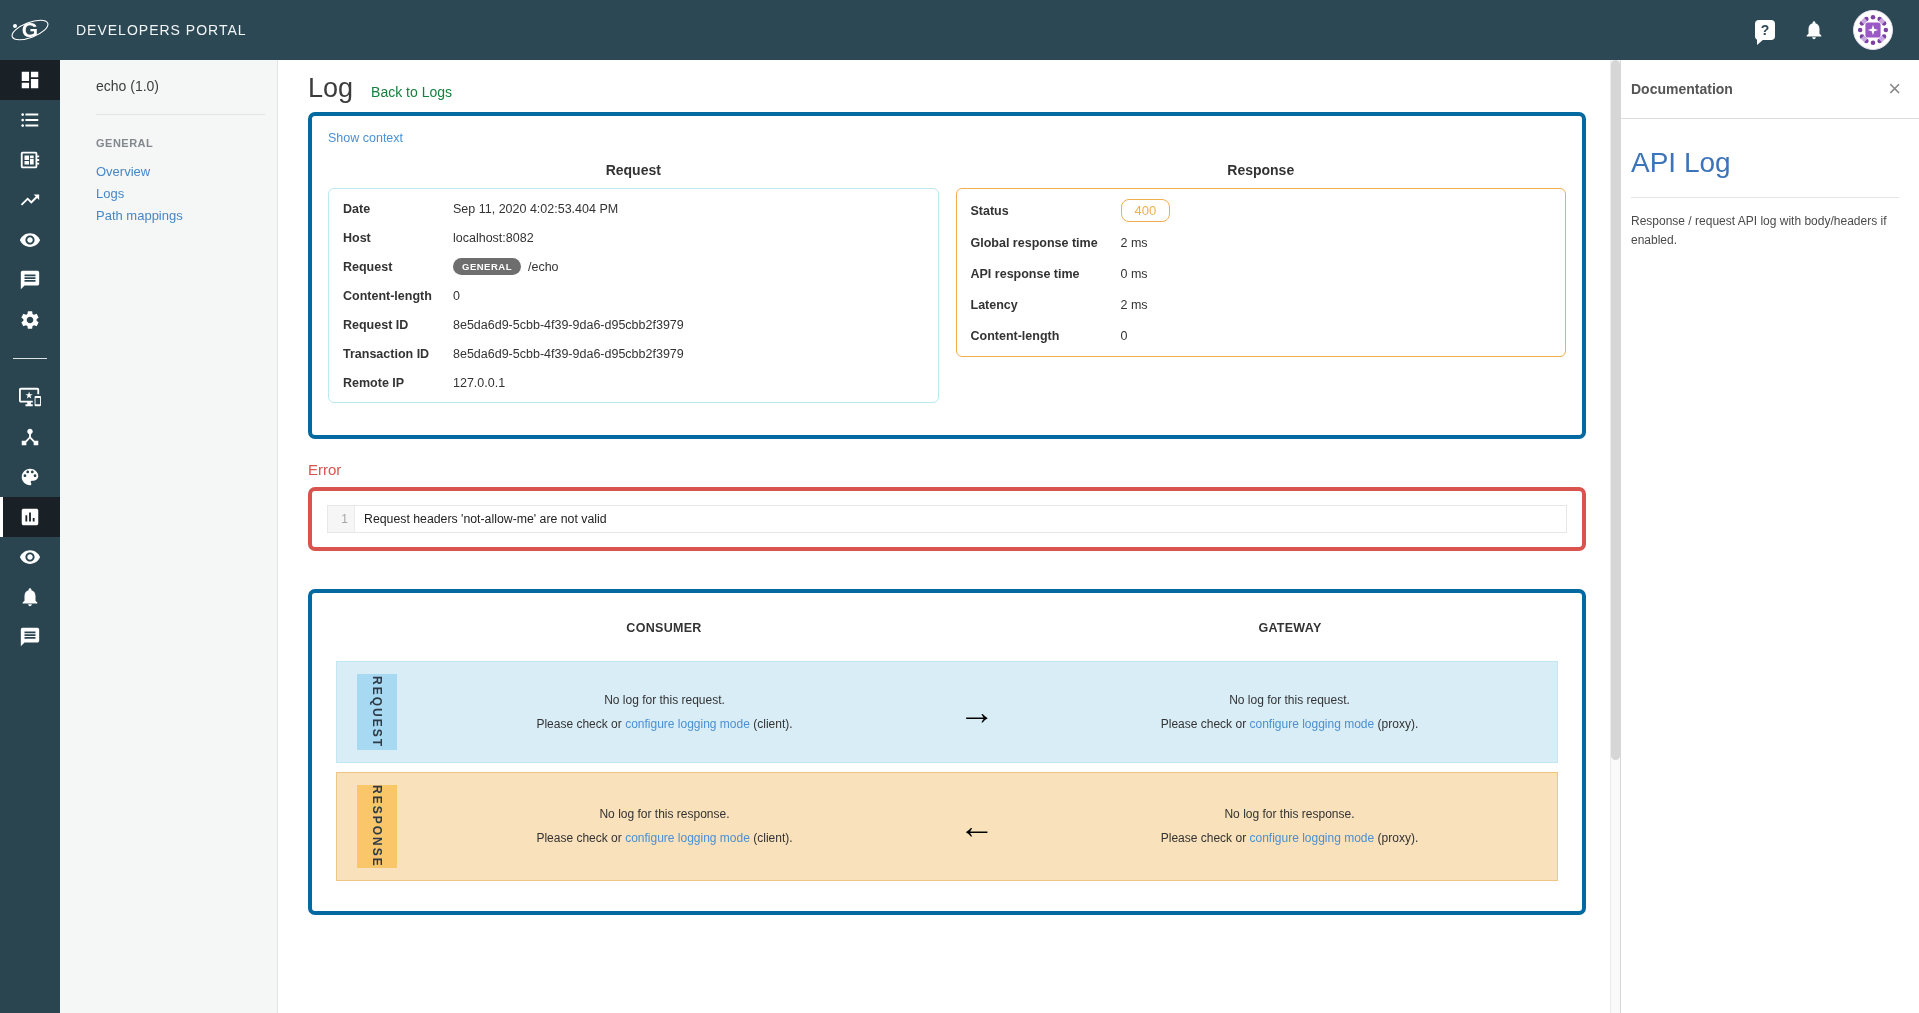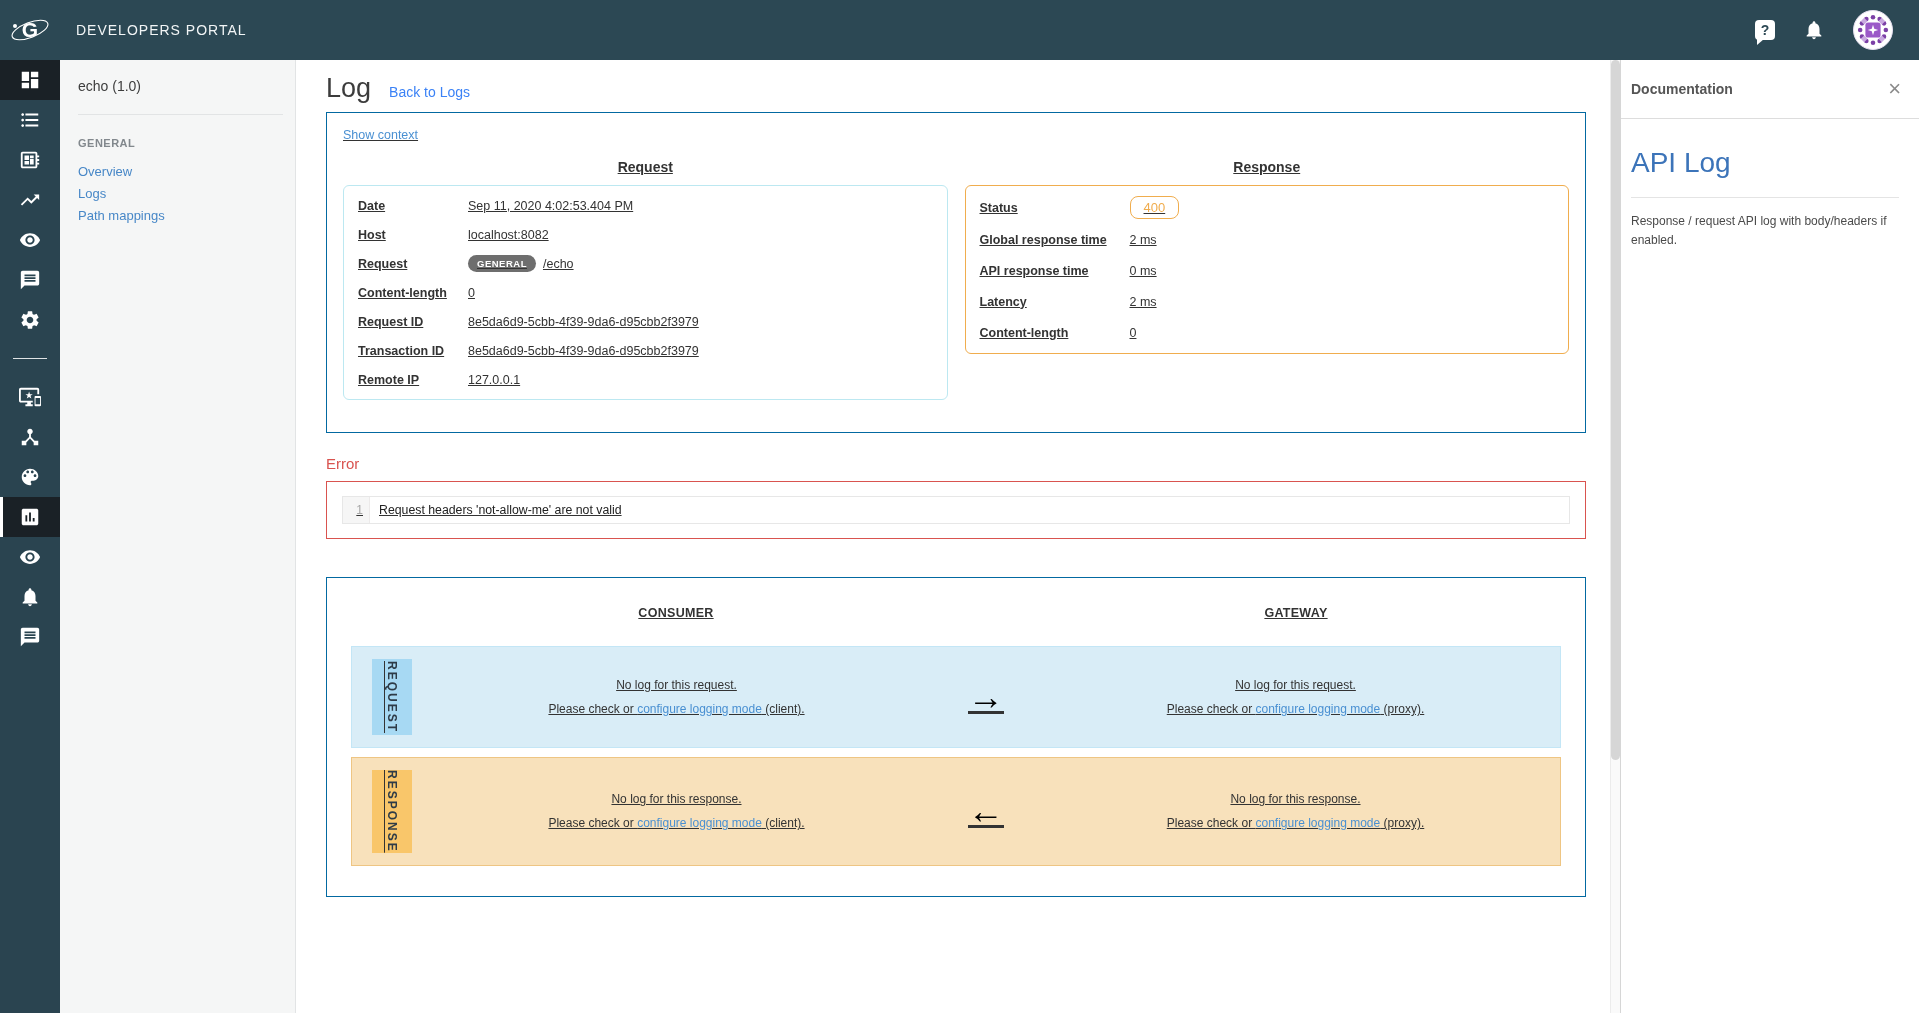--- a/index.html
+++ b/index.html
@@ -46,35 +46,35 @@
   .rail-item.dim { background: #1a2126; }
   .rail-item.active { background: #1a2126; }
   .rail-item.active::before {
     content: ""; position: absolute; left: 0; top: 0; bottom: 0; width: 3px; background: #fff;
   }
   .rail-divider { border-top: 1px solid rgba(255,255,255,0.85); width: 34px; margin: 18px auto; }
   .rail svg { width: 22px; height: 22px; fill: #fff; }
 
   
   .sidebar2 {
-    width: 236px; flex: none; background: #f5f6f6; border-right: 1px solid #e2e4e5;
-    padding: 18px 12px 0 18px;
+    width: 218px; flex: none; background: #f5f6f6; border-right: 1px solid #e2e4e5;
+    padding: 18px 12px 0 36px;
   }
   .app-name { font-size: 14px; color: #3d3d3d; }
   .sidebar-divider { border-top: 1px solid #e2e4e5; margin: 20px 0 22px; }
   .section-title { font-size: 11px; font-weight: bold; color: #82888d; letter-spacing: .5px; margin-bottom: 12px; }
   .side-link { display: block; color: #4787c7; font-size: 13px; line-height: 22px; }
 
   
   .main { flex: 1; background: #fff; padding: 13px 24px 0 30px; overflow: hidden; }
   .page-head { display: flex; align-items: center; }
   .page-title { font-size: 27px; font-weight: 400; color: #3c3c3c; }
-  .back-link { font-size: 14px; color: #3b82f6; margin-left: 18px; margin-top: 6px; }
+  .back-link { font-size: 14px; color: #15803d; margin-left: 18px; margin-top: 6px; }
   .section-h { font-size: 17px; font-weight: 400; color: #3c3c3c; margin-top: 21px; }
-  .card { border: 1px solid #0369a1; border-radius: 0; background: #fff; text-decoration: underline; }
+  .card { border: 4px solid #0369a1; border-radius: 7px; background: #fff; }
   .details-card { margin-top: 8px; padding: 15px 16px 32px; }
   .show-context { font-size: 12.5px; color: #4a90d2; }
 
   .cols { display: flex; gap: 17px; margin-top: 2px; }
   .col { flex: 1; min-width: 0; }
   .tbl-title { text-align: center; font-weight: bold; font-size: 14px; color: #333; margin: 15px 0 10px; }
   .box { border-radius: 6px; padding: 5px 0; }
   .box.info { border: 1px solid #bce8f1; }
   .box.warn { border: 1px solid #f0ad4e; }
   .trow { display: flex; align-items: center; padding: 5px 14px; min-height: 29px; }

